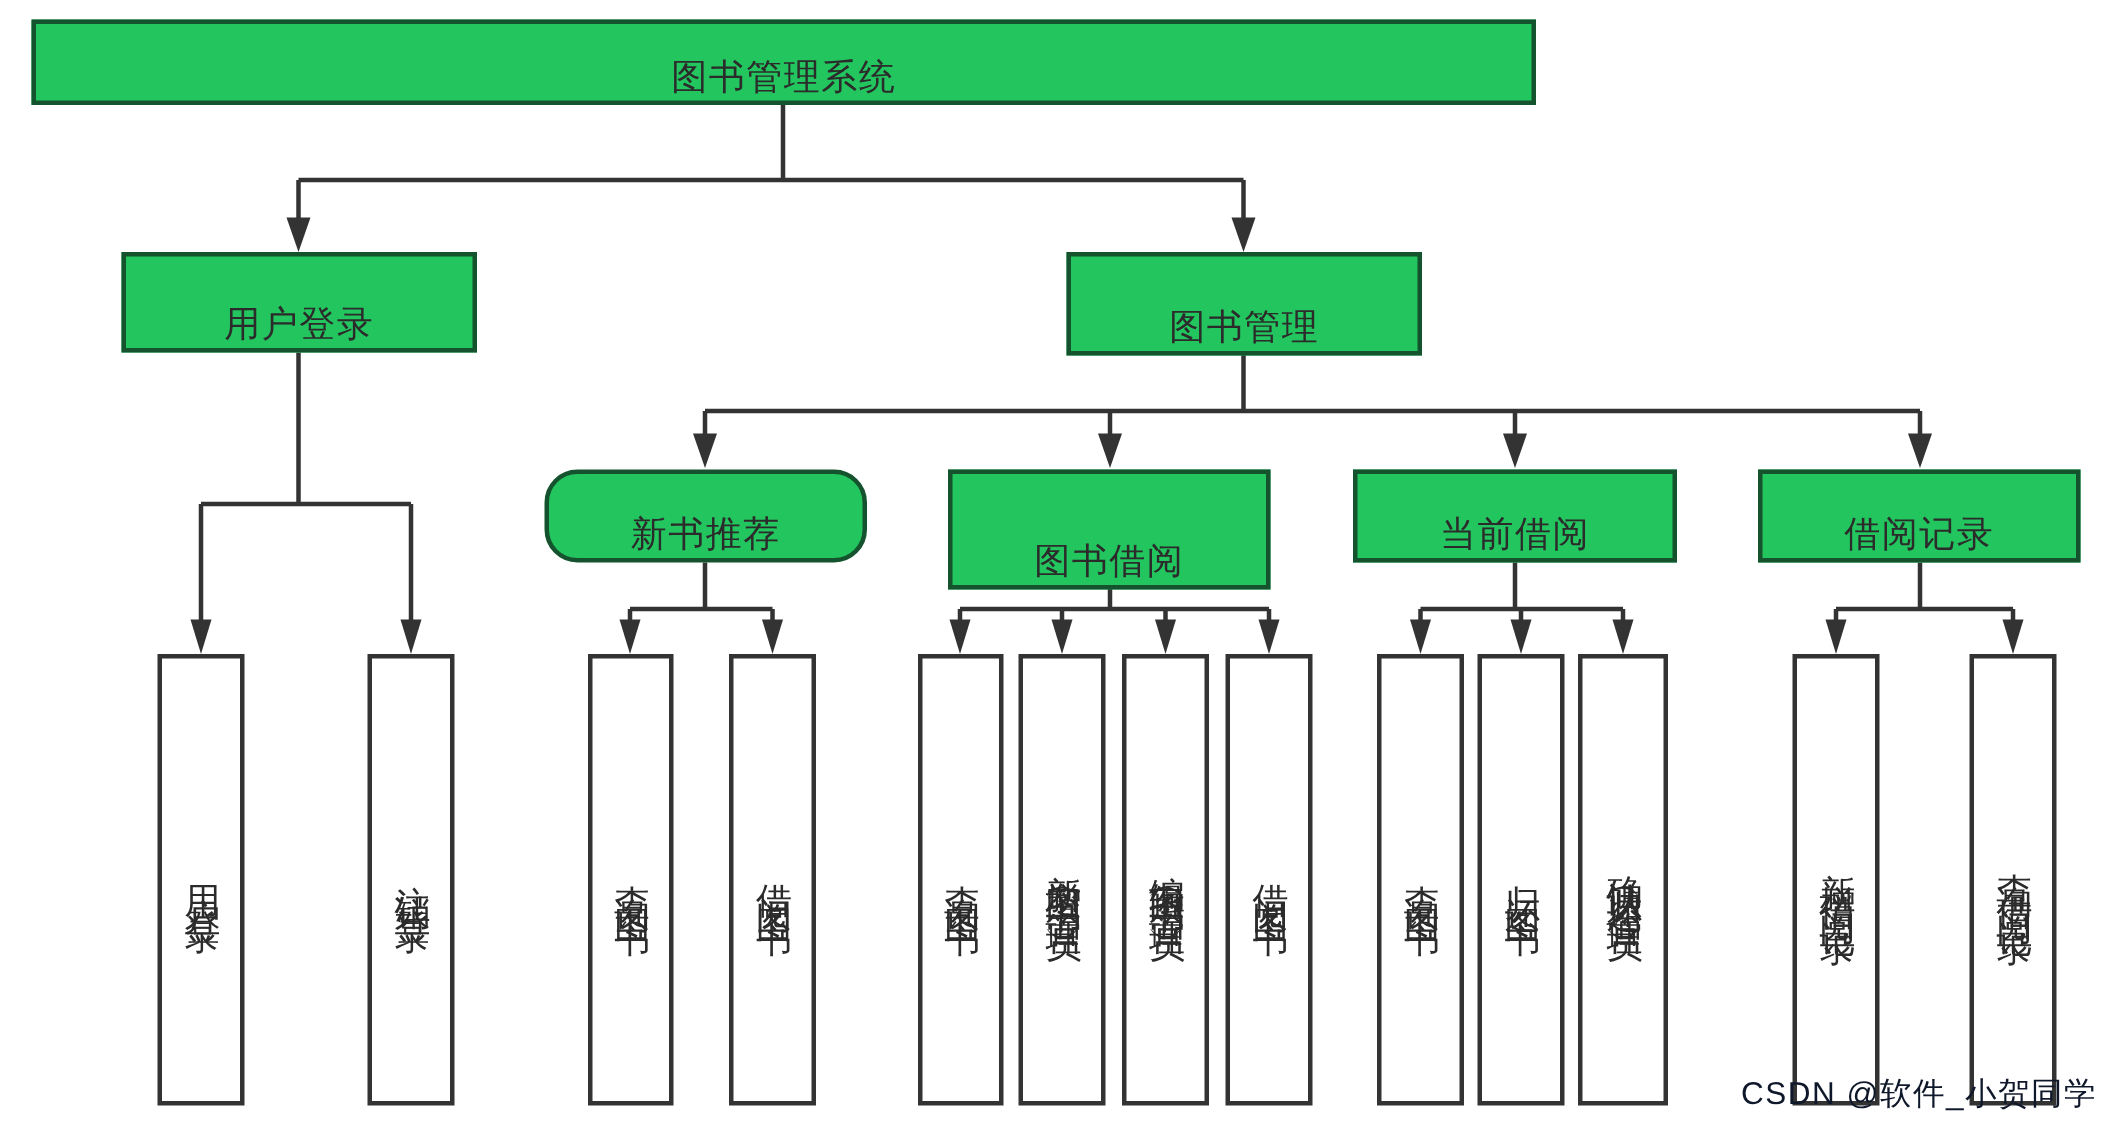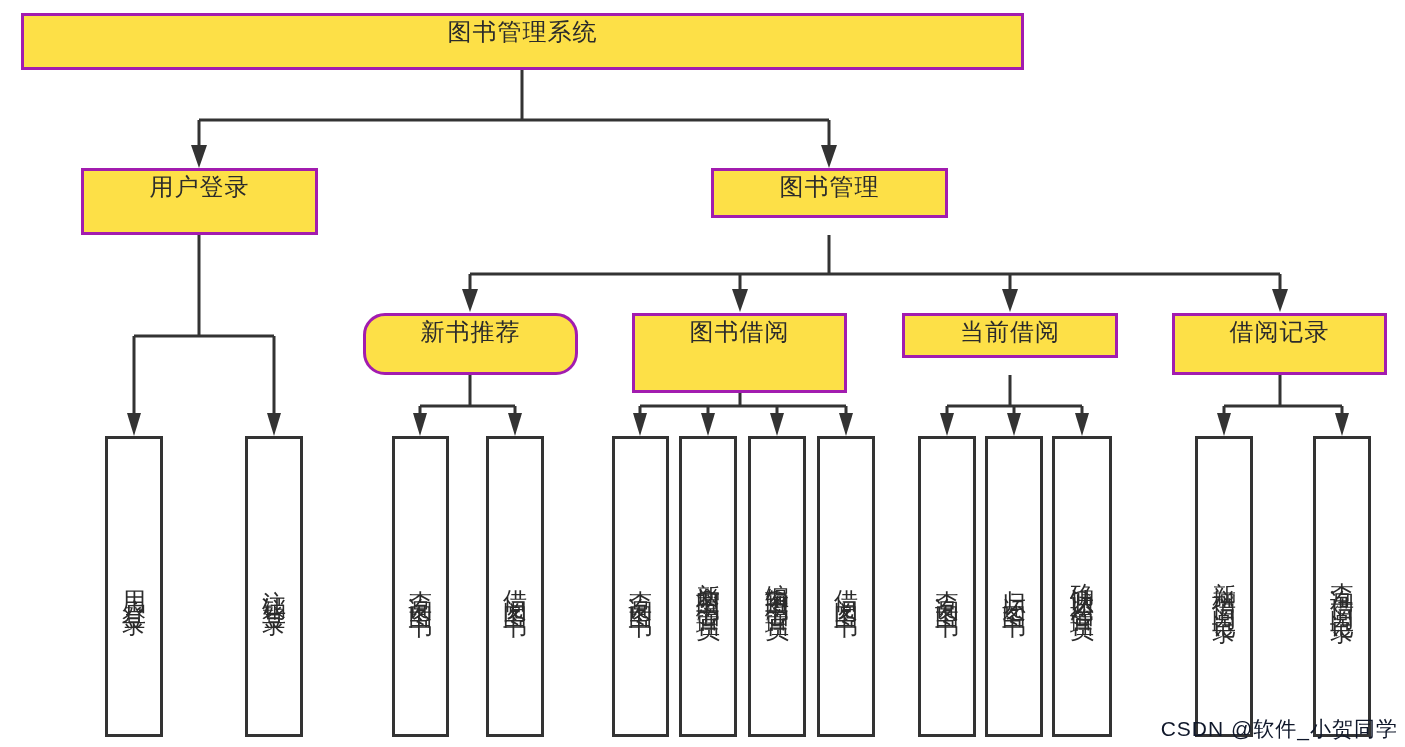--- a/index.html
+++ b/index.html
@@ -13,24 +13,24 @@
   }
   svg.connectors {
     position: absolute;
     left: 0; top: 0;
     width: 1405px; height: 747px;
     z-index: 1;
   }
   .hbox {
     position: absolute;
     box-sizing: border-box;
-    border: 3px solid #a21caf;
-    background: #fde047;
+    border: 3px solid #14532d;
+    background: #22c55e;
     display: flex;
-    align-items: flex-start;
+    align-items: flex-end;
     justify-content: center;
     font-size: 24px;
     color: #2b2b2b;
     letter-spacing: 1px;
     z-index: 2;
   }
   .vbox {
     position: absolute;
     box-sizing: border-box;
     border: 3px solid #333333;
@@ -112,31 +112,31 @@
     </g>
   </svg>
 
   <div class="hbox" style="left:21px; top:13px; width:1003px; height:57px;">
     <span>图书管理系统</span>
   </div>
 
   <div class="hbox" style="left:81px; top:168px; width:237px; height:67px;">
     <span>用户登录</span>
   </div>
-  <div class="hbox" style="left:711px; top:168px; width:237px; height:50px;">
+  <div class="hbox" style="left:711px; top:168px; width:237px; height:69px;">
     <span>图书管理</span>
   </div>
 
   <div class="hbox" style="left:363px; top:313px; width:215px; height:62px;border-radius:22px;">
     <span>新书推荐</span>
   </div>
   <div class="hbox" style="left:632px; top:313px; width:215px; height:80px;">
     <span>图书借阅</span>
   </div>
-  <div class="hbox" style="left:902px; top:313px; width:216px; height:45px;">
+  <div class="hbox" style="left:902px; top:313px; width:216px; height:62px;">
     <span>当前借阅</span>
   </div>
   <div class="hbox" style="left:1172px; top:313px; width:215px; height:62px;">
     <span>借阅记录</span>
   </div>
 
   <div class="vbox" style="left:105px; top:436px; width:58px; height:301px;">
     <span>用户登录</span>
   </div>
   <div class="vbox" style="left:245px; top:436px; width:58px; height:301px;">

